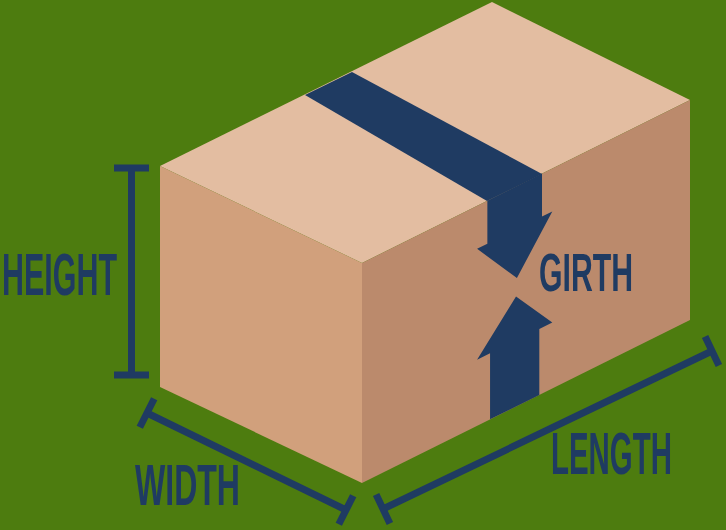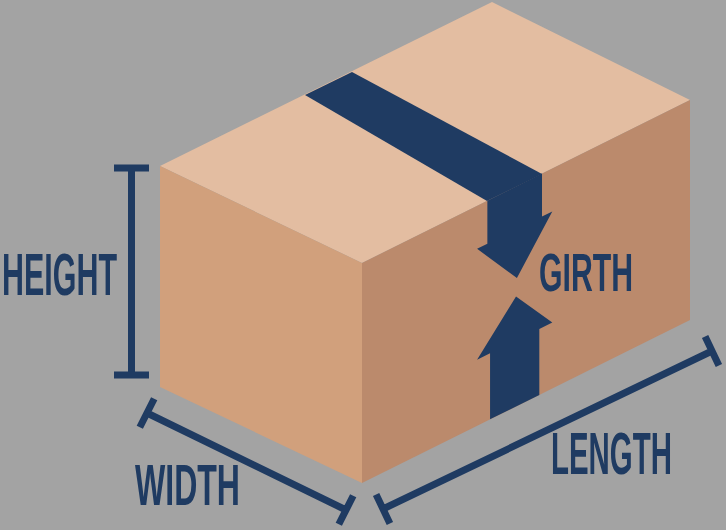--- a/index.html
+++ b/index.html
@@ -1,19 +1,19 @@
 <!DOCTYPE html>
 <html><head>
 <meta charset="utf-8">
 <style>
   html, body { margin: 0; padding: 0; }
   .stage {
     width: 726px;
     height: 530px;
-    background: #a3a3a3;
+    background: #4d7c0f;
     overflow: hidden;
     position: relative;
   }
   svg { display: block; }
   .dim-label {
     font-family: "Liberation Sans", sans-serif;
     font-weight: bold;
   }
 </style>
 </head>

